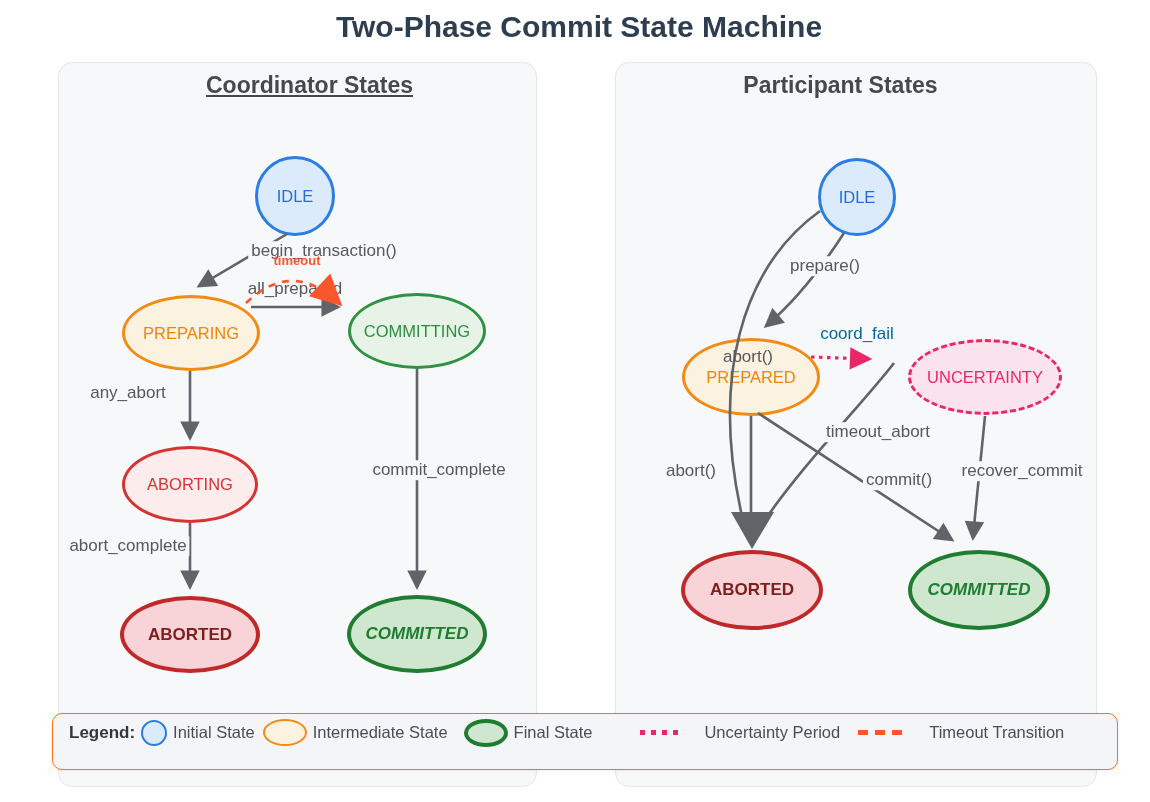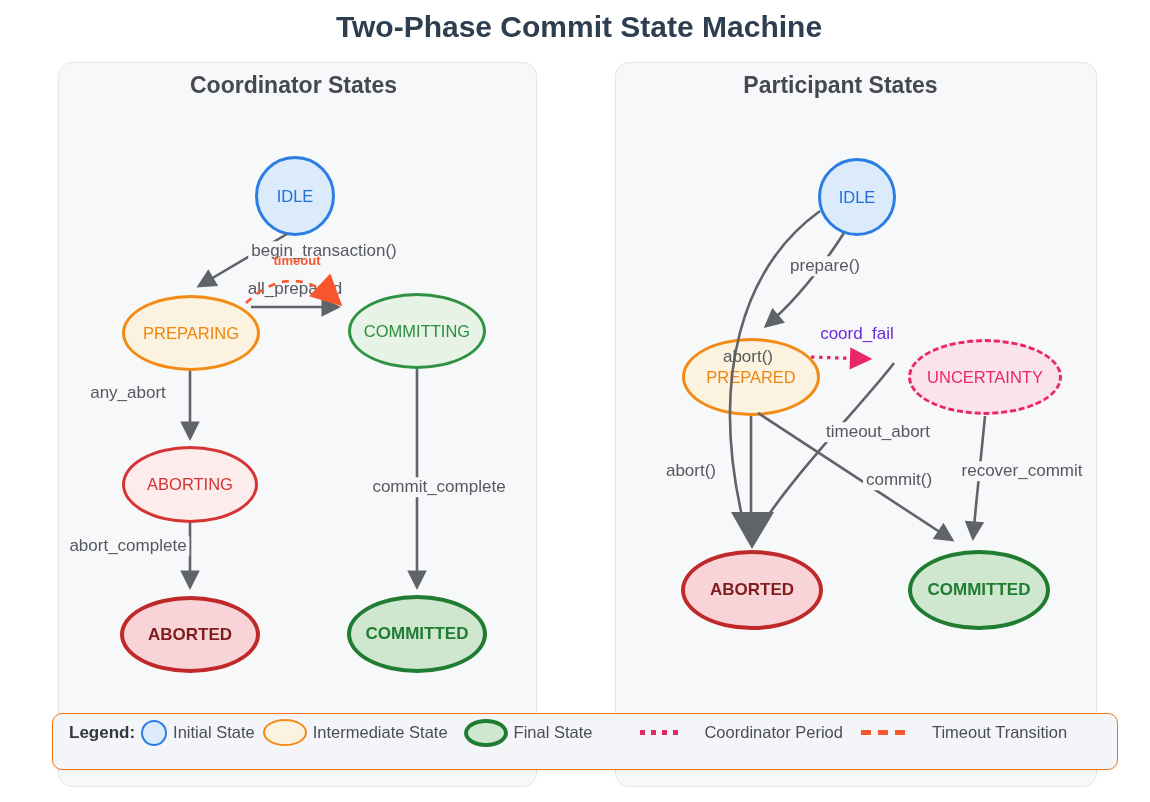--- a/index.html
+++ b/index.html
@@ -6,32 +6,32 @@
   .canvas{position:relative;width:1150px;height:802px;background:#ffffff;
     font-family:"Liberation Sans", sans-serif;overflow:hidden;}
   .title{position:absolute;left:0;top:10px;width:1158px;margin:0;text-align:center;
     font-size:30px;font-weight:700;color:#2d3e50;letter-spacing:0px;z-index:2;}
   .panel{position:absolute;top:62px;height:725px;background:#f7f8f9;
     border:1.5px solid #e4e6ea;border-radius:14px;box-sizing:border-box;z-index:1;}
   #panel-coord{left:58px;width:479px;}
   #panel-part{left:615px;width:482px;}
   .panel-title{position:absolute;top:72px;width:inherit;text-align:center;
     font-size:23px;font-weight:700;color:#45494f;z-index:2;}
-  #pt-coord{left:54px;width:479px;}
+  #pt-coord{left:70px;width:479px;text-decoration:underline;}
   #pt-part{left:615px;width:451px;}
 
   .node{position:absolute;border-radius:50%;display:flex;align-items:center;justify-content:center;
     box-sizing:border-box;z-index:10;font-size:16.5px;white-space:nowrap;}
   .node.final{font-weight:700;font-size:17px;}
   .blue{border:3px solid #2a7de2;background:#dcebfb;color:#1f6fd6;}
   .orange{border:3px solid #f28a14;background:#fcf2e0;color:#ef850c;}
   .green-lt{border:3px solid #2f9242;background:#e7f3e7;color:#2d8e3f;}
   .red-lt{border:3px solid #d63333;background:#fdecec;color:#d63333;text-align:right;}
   .red-str{border:4.5px solid #c02929;background:#f8d4d8;color:#7f1d1d;}
-  .green-str{border:4.5px solid #1f7c30;background:#cfe7cf;color:#1f7c30;}
+  .green-str{border:4.5px solid #1f7c30;background:#cfe7cf;color:#1f7c30;font-style:italic;}
   .pink-dash{border:3px dashed #ea2766;background:#fbe3ed;color:#ea2766;}
 
   #n-c-idle{left:255px;top:156px;width:80px;height:80px;}
   #n-c-preparing{left:122px;top:295px;width:138px;height:76px;}
   #n-c-committing{left:348px;top:293px;width:138px;height:76px;}
   #n-c-aborting{left:122px;top:446px;width:136px;height:77px;}
   #n-c-aborted{left:120px;top:596px;width:140px;height:77px;}
   #n-c-committed{left:347px;top:595px;width:140px;height:78px;}
   #n-p-idle{left:818px;top:158px;width:78px;height:78px;}
   #n-p-prepared{left:682px;top:338px;width:138px;height:78px;}
@@ -43,24 +43,24 @@
   svg.edges-top{position:absolute;left:0;top:0;z-index:40;}
 
   .elabel{position:absolute;transform:translate(-50%,-50%);font-size:17px;color:#55585d;
     z-index:30;white-space:nowrap;background:#f7f8f9;padding:0 3px;line-height:1.15;}
   .elabel.clear{background:transparent;padding:0;}
   #lbl-begin{left:324px;top:251px;}
   #lbl-timeout{left:297px;top:261px;color:#fa562e;font-size:13px;font-weight:600;z-index:45;}
   #lbl-allprepared{left:295px;top:289px;}
   #lbl-anyabort{left:128px;top:393px;}
   #lbl-abortcomplete{left:128px;top:546px;}
-  #lbl-commitcomplete{left:439px;top:487px;}
+  #lbl-commitcomplete{left:439px;top:470px;}
   #lbl-prepare{left:825px;top:266px;}
   #lbl-abort-prep{left:748px;top:357px;}
-  #lbl-coordfail{left:857px;top:334px;color:#6d28d9;}
+  #lbl-coordfail{left:857px;top:334px;color:#0369a1;}
   #lbl-timeoutabort{left:878px;top:432px;}
   #lbl-abort-idle{left:691px;top:471px;}
   #lbl-commit{left:899px;top:480px;}
   #lbl-recover{left:1022px;top:471px;}
 
   .legend{position:absolute;left:52px;top:713px;width:1066px;height:57px;box-sizing:border-box;
     background:#f4f5f8;border:1px solid #f97316;border-radius:10px;z-index:50;
     display:flex;align-items:center;padding:0 0 18px 16px;
     box-shadow:0 1px 3px rgba(40,50,70,0.07);}
   .legend .heading{font-size:17px;font-weight:700;color:#33373d;}
@@ -173,18 +173,18 @@
 
   <div class="legend">
     <span class="heading">Legend:</span>
     <span class="sw sw-initial"></span>
     <span class="li-label">Initial State</span>
     <span class="sw sw-intermediate"></span>
     <span class="li-label">Intermediate State</span>
     <span class="sw sw-final"></span>
     <span class="li-label">Final State</span>
     <span class="sw sw-dotted"></span>
-    <span class="li-label" style="margin-left:24px;">Coordinator Period</span>
+    <span class="li-label" style="margin-left:24px;">Uncertainty Period</span>
     <span class="sw sw-dashed"></span>
     <span class="li-label" style="margin-left:25px;">Timeout Transition</span>
   </div>
 
 </div>
 
 </body></html>

